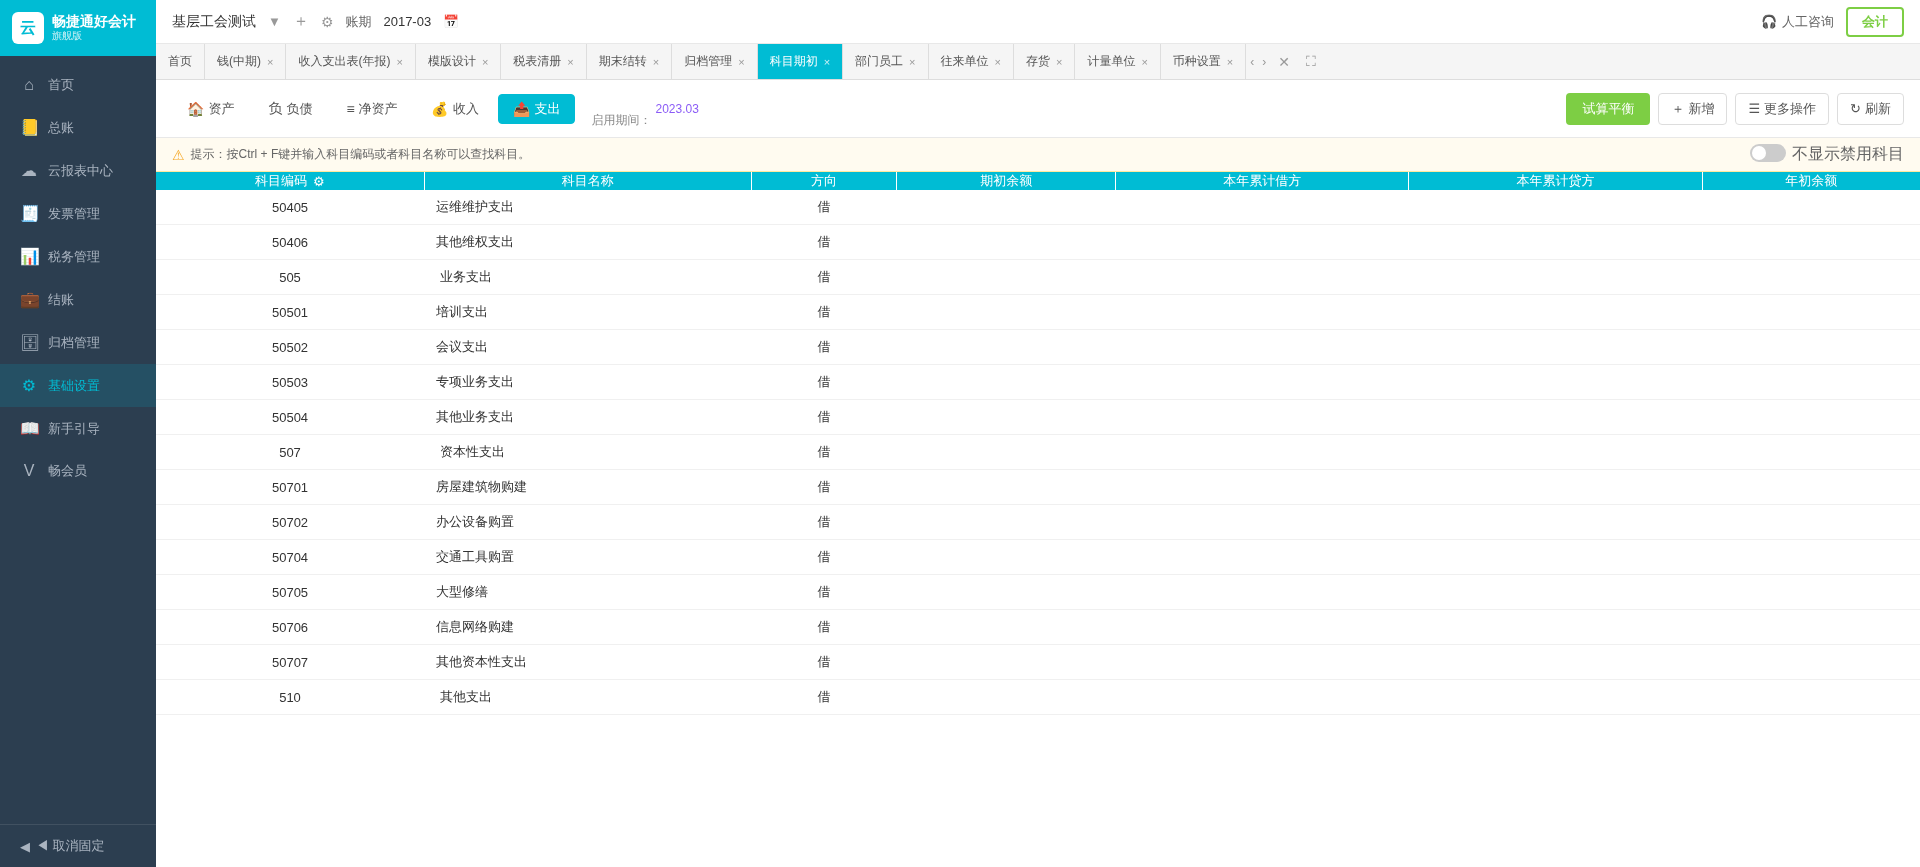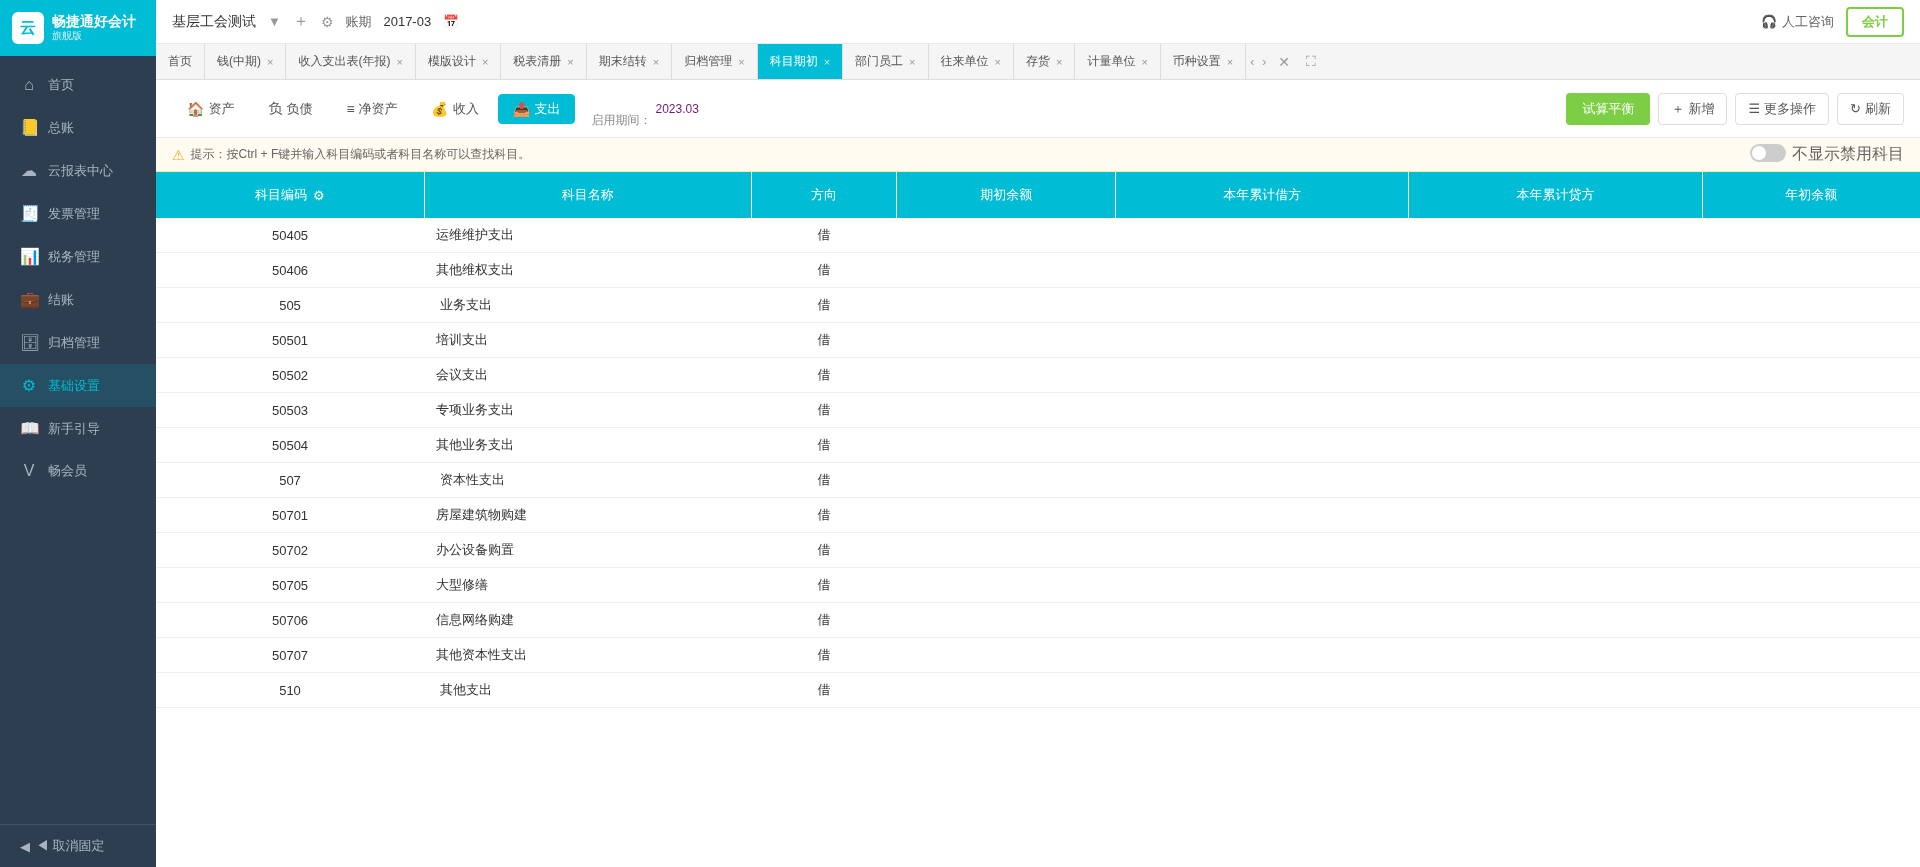--- a/index.html
+++ b/index.html
@@ -121,21 +121,21 @@
       padding: 5px 14px;
       border-radius: 4px;
       cursor: pointer;
       font-size: 13px;
       color: #555;
       border: 1px solid transparent;
     }
     .sub-tab.active { background: #00bcd4; color: white; border-color: #00bcd4; }
     .sub-tab-icon { font-size: 14px; }
     .period-label { margin-left: 12px; color: #888; font-size: 12px; margin-top: 24px; }
-    .period-val { color: #701a75; font-size: 12px; }
+    .period-val { color: #8b5cf6; font-size: 12px; }
     .toolbar-right { margin-left: auto; display: flex; align-items: center; gap: 8px; }
     .btn-balance {
       background: #7dce44;
       color: white;
       border: none;
       padding: 7px 16px;
       border-radius: 4px;
       cursor: pointer;
       font-size: 13px;
     }
@@ -200,21 +200,21 @@
       position: absolute;
       top: 2px; left: 2px;
     }
 
     
     .table-area { flex: 1; overflow: auto; background: white; position: relative; }
     .data-table { width: 100%; border-collapse: collapse; }
     .data-table thead th {
       background: #00bcd4;
       color: white;
-      padding: 14px 12px;
+      padding: 0 12px;
       text-align: center;
       font-weight: normal;
       font-size: 13px;
       position: sticky; top: 0; z-index: 2;
       border-right: 1px solid rgba(255,255,255,0.2);
     }
     .data-table thead th:last-child { border-right: none; }
     .data-table tbody tr { border-bottom: 1px solid #f0f0f0; }
     .data-table tbody td { padding: 8px 12px; color: #333; font-size: 13px; }
     .td-code { text-align: center; color: #555; padding-left: 24px; }
@@ -526,20 +526,29 @@
           <tr>
       <td class="td-code">50702</td>
       <td class="td-name">办公设备购置</td>
       <td class="td-dir">借</td>
       <td class="td-num"></td>
       <td class="td-num"></td>
       <td class="td-num"></td>
       <td class="td-num"></td>
     </tr>
           <tr>
+      <td class="td-code">50704</td>
+      <td class="td-name">交通工具购置</td>
+      <td class="td-dir">借</td>
+      <td class="td-num"></td>
+      <td class="td-num"></td>
+      <td class="td-num"></td>
+      <td class="td-num"></td>
+    </tr>
+          <tr>
       <td class="td-code">50705</td>
       <td class="td-name">大型修缮</td>
       <td class="td-dir">借</td>
       <td class="td-num"></td>
       <td class="td-num"></td>
       <td class="td-num"></td>
       <td class="td-num"></td>
     </tr>
           <tr>
       <td class="td-code">50706</td>

